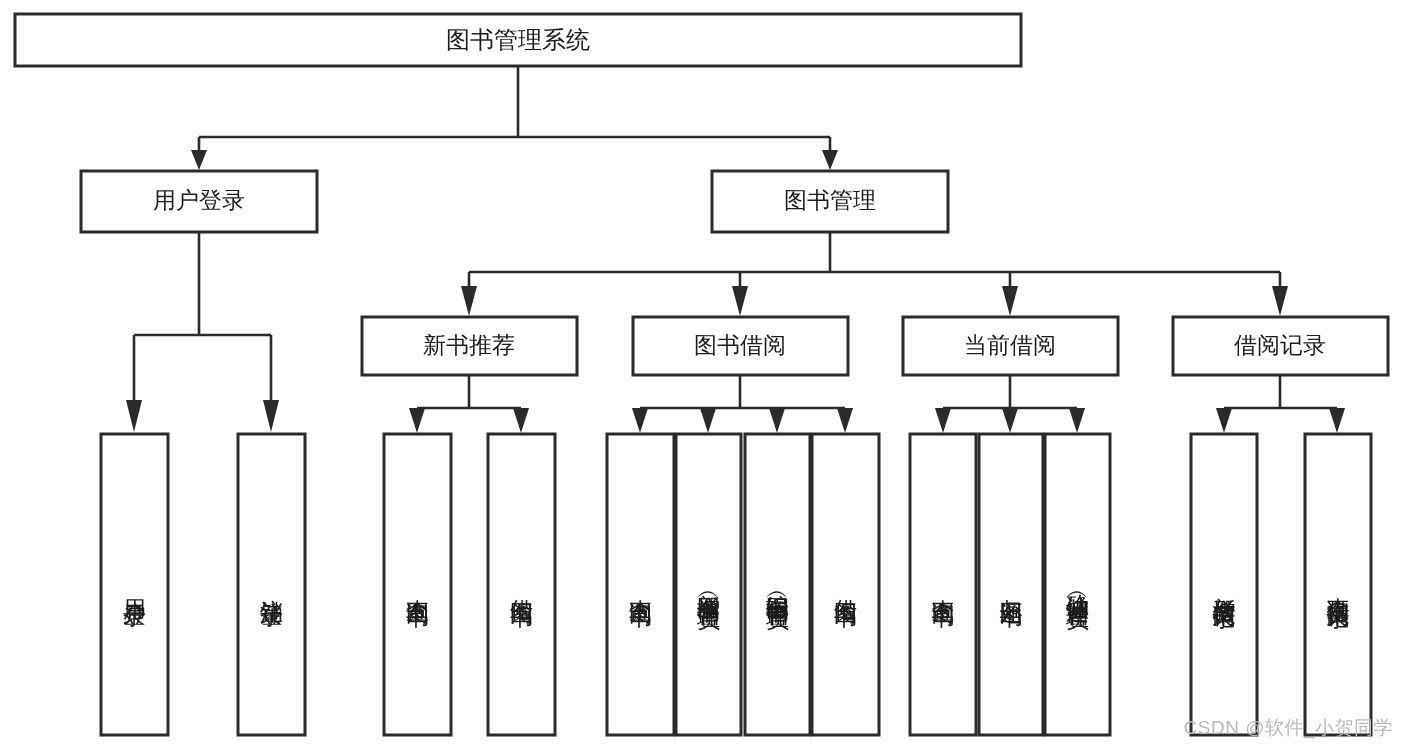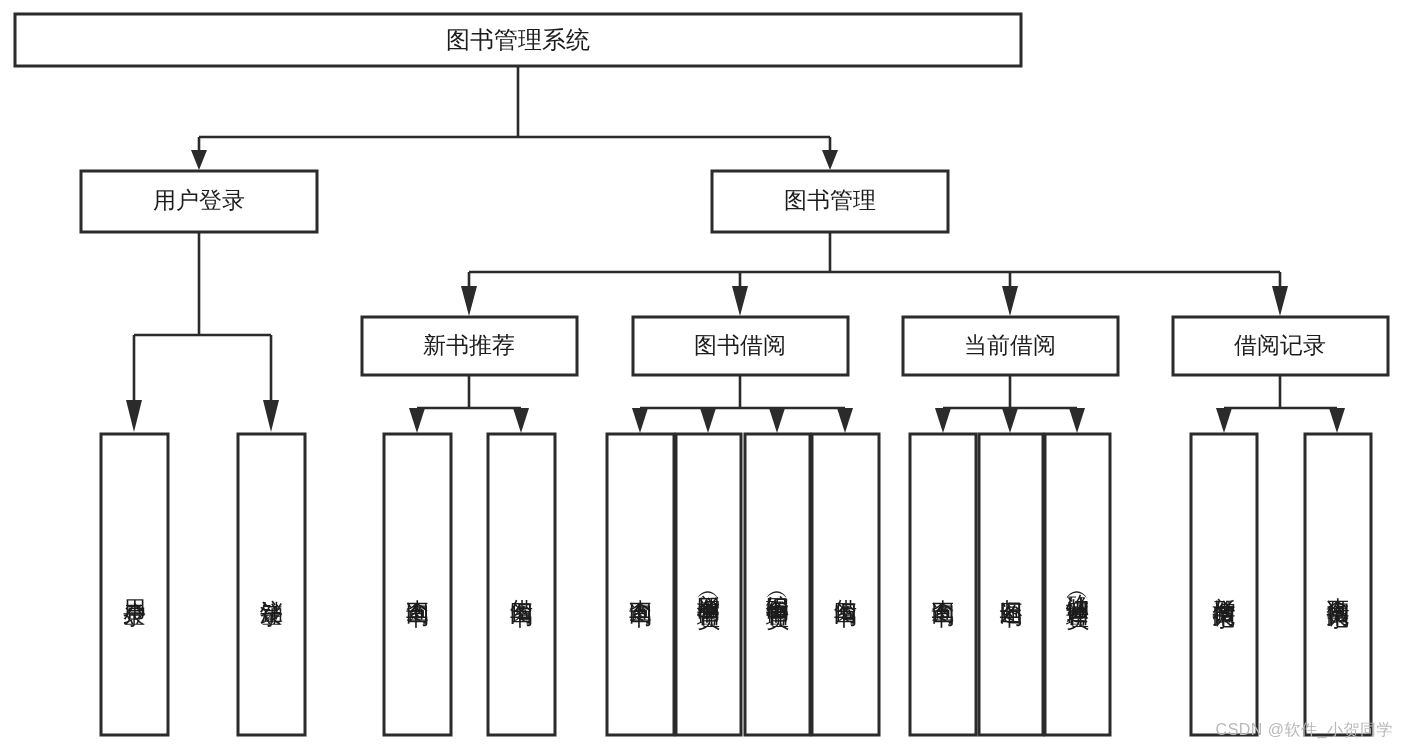--- a/index.html
+++ b/index.html
@@ -70,21 +70,21 @@
     letter-spacing: 2px;
     white-space: nowrap;
     pointer-events: none;
     user-select: none;
   }
   .watermark {
     position: absolute;
     right: 12px;
     bottom: 6px;
     font-family: "Liberation Sans", "DejaVu Sans", sans-serif;
-    font-size: 16px;
+    font-size: 19px;
     color: #b9b9b9;
     letter-spacing: 0.5px;
     white-space: nowrap;
   }
 </style>
 </head>
 <body>
 
 <div id="diagram-root">
 

